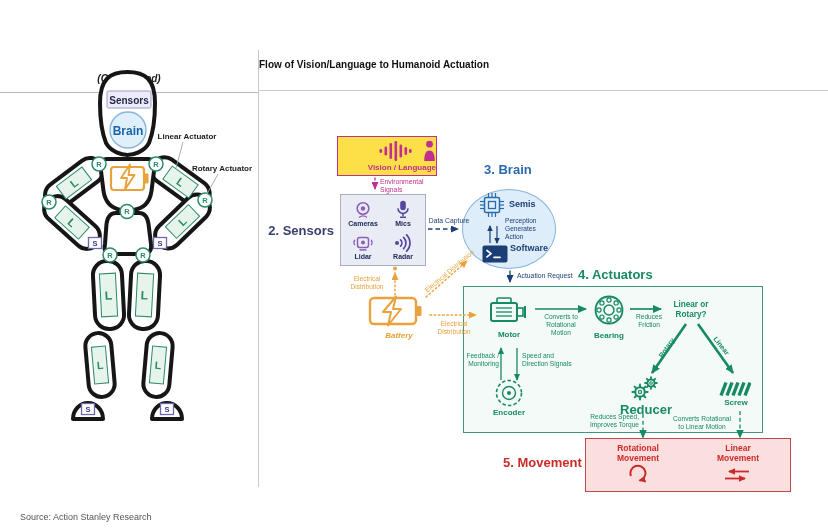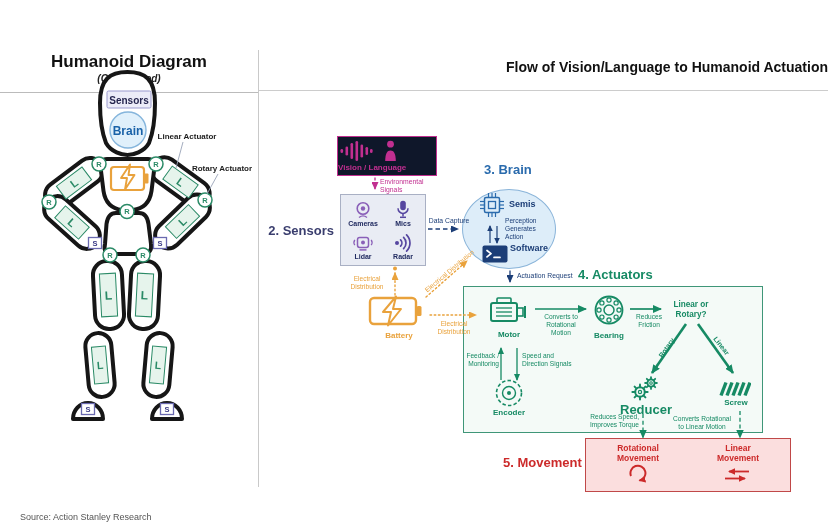--- a/index.html
+++ b/index.html
@@ -6,32 +6,32 @@
   #canvas{position:relative;width:828px;height:532px;background:#fff;overflow:hidden;
           font-family:"Liberation Sans",sans-serif;color:#222}
   .hdr{position:absolute;left:10px;top:6px;width:806px;font-size:12.8px;line-height:1.55;color:#3a3a3a}
   .hdr b{color:#1c1c1c}
   .src{position:absolute;left:20px;top:512px;font-size:9px;color:#555}
   .vdiv{position:absolute;left:258px;top:50px;width:1px;height:437px;background:#c9c9c9}
   .lrule{position:absolute;left:0;top:92px;width:258px;height:1px;background:#bbb}
   .rrule{position:absolute;left:259px;top:90px;width:569px;height:1px;background:#ccc}
   .lp-title{position:absolute;left:0;top:52px;width:258px;text-align:center;font-size:17px;font-weight:700;color:#111}
   .lp-sub{position:absolute;left:0;top:73px;width:258px;text-align:center;font-size:10px;font-weight:700;font-style:italic;color:#222}
-  .rp-title{position:absolute;left:259px;top:59px;width:569px;text-align:right;font-size:14px;font-weight:700;color:#111}
+  .rp-title{position:absolute;left:259px;top:59px;width:569px;text-align:left;font-size:10px;font-weight:700;color:#111}
   
   #flow{position:absolute;left:258px;top:47px;width:570px;height:453px}
   .box{position:absolute;box-sizing:border-box;z-index:1}
   .lb{position:absolute;white-space:pre-line;line-height:1.18;z-index:4}
-  .b{font-weight:700}.i{}
+  .b{font-weight:700}.i{font-style:italic}
   .ctr{text-align:center}.rt{text-align:right}
   .mag{color:#c12f90}.nav{color:#1c3e77}.blu{color:#2a6bad}.grn{color:#168a64}
   .org{color:#e9a23c}.red{color:#cc2a2a}.ind{color:#3a3e6e}
   .ic{position:absolute;z-index:2;display:block}
-  .vision-box{left:79px;top:89px;width:100px;height:40px;background:#0f172a;border:1.5px solid #c12f90;
-              display:flex;flex-direction:column;align-items:flex-start;justify-content:center;gap:1px}
+  .vision-box{left:79px;top:89px;width:100px;height:40px;background:#fde047;border:1.5px solid #c12f90;
+              display:flex;flex-direction:column;align-items:flex-end;justify-content:center;gap:1px}
   .vrow{display:flex;align-items:center;gap:10px}
   .vlabel{font-size:8px;font-weight:700;color:#c12f90}
   .sensors-box{left:82px;top:147px;width:86px;height:72px;background:#e9ecf4;border:1px solid #a9b0c4;
                display:grid;grid-template-columns:1fr 1fr;grid-template-rows:1fr 1fr;padding:2px}
   .cell{display:flex;flex-direction:column;align-items:center;justify-content:center;gap:1px}
   .slabel{font-size:7px;font-weight:700;color:#202a60}
   .brain-ell{left:204px;top:142px;width:94px;height:80px;background:#ddedf9;border:1.5px solid #8ab4d9;border-radius:50%}
   .act-box{left:205px;top:239px;width:300px;height:147px;background:#f4faf7;border:1.3px solid #3f9678}
   .mov-box{left:327px;top:391px;width:206px;height:54px;background:#fbdede;border:1.5px solid #c04848}
   .flow-svg{position:absolute;left:0;top:0;z-index:3;pointer-events:none}
@@ -57,21 +57,20 @@
 </head>
 <body>
 
 <div id="canvas">
 
 
   <div class="vdiv"></div>
   <div class="lrule"></div>
   <div class="rrule"></div>
 
-  <div class="lp-title">Humanoid Diagram</div>
   <div class="lp-sub">(Generalized)</div>
 
   <svg style="position:absolute;left:15px;top:48px;overflow:visible" width="240" height="400" viewBox="0 0 240 400">
     <g>
       <g transform="translate(59,135) rotate(-37)">
           <rect class="limb" x="-33" y="-13" width="66" height="26" rx="13"></rect>
         </g>
       <g transform="translate(57,174.5) rotate(42)">
           <rect class="limb" x="-33" y="-13" width="66" height="26" rx="13"></rect>
         </g>

